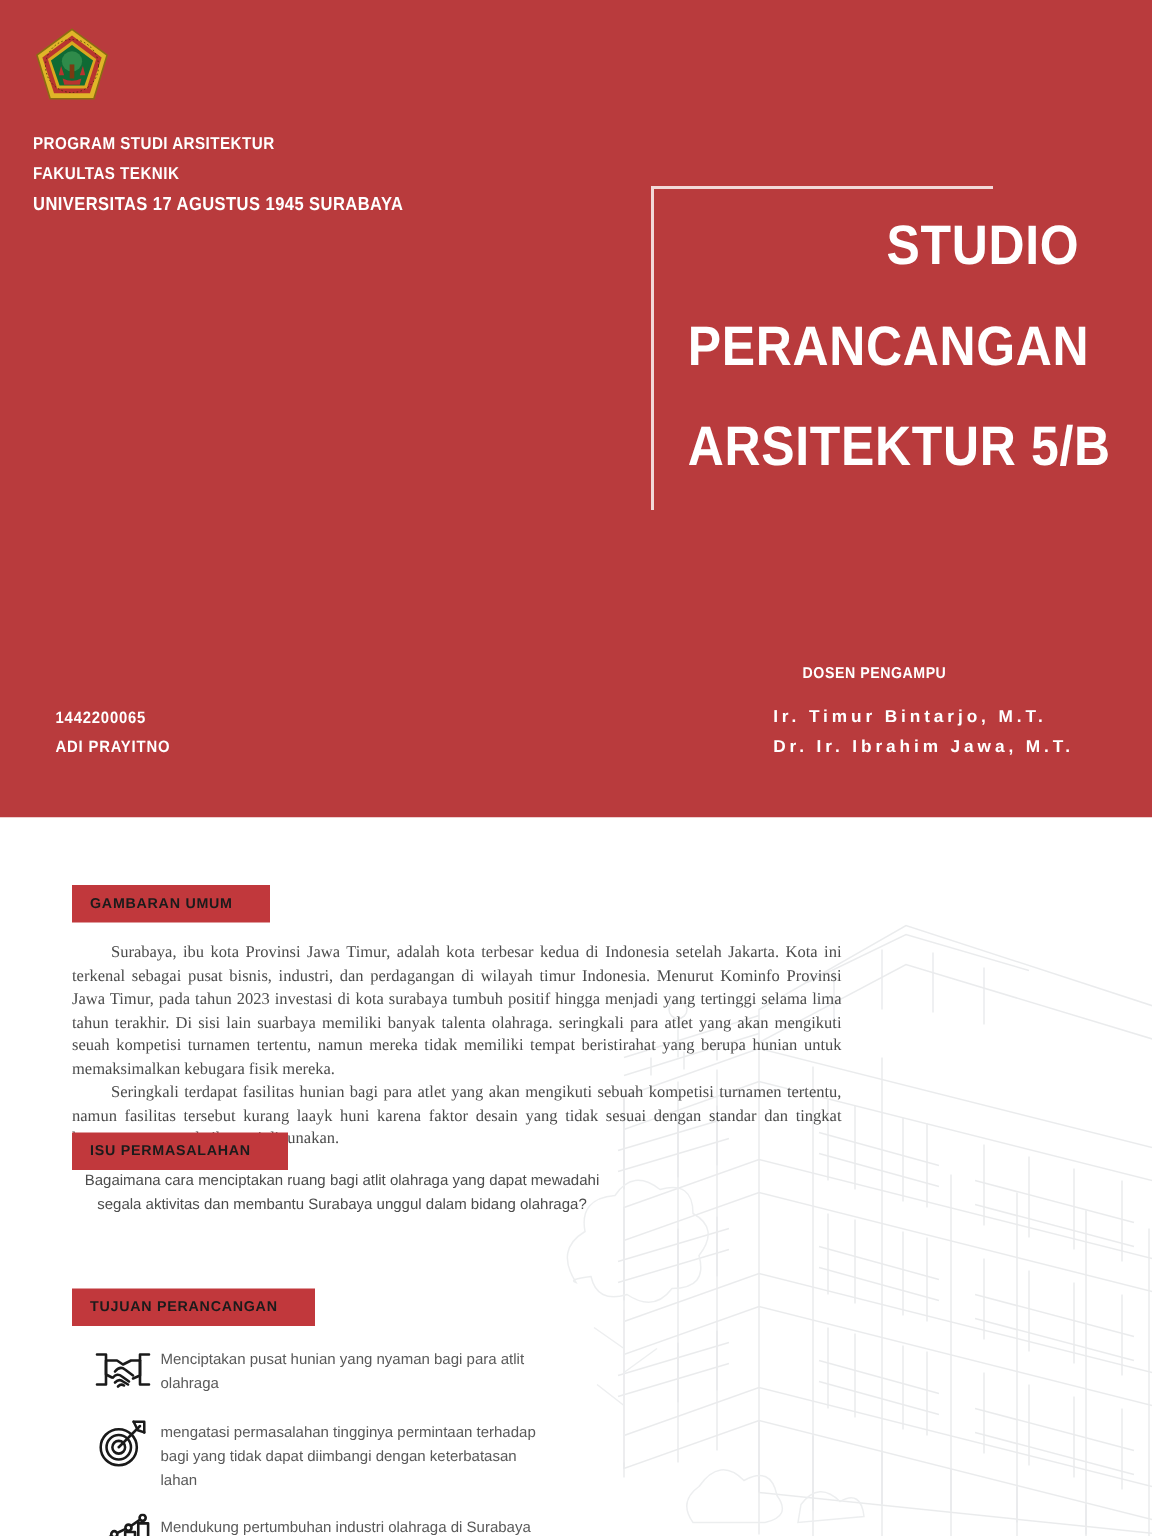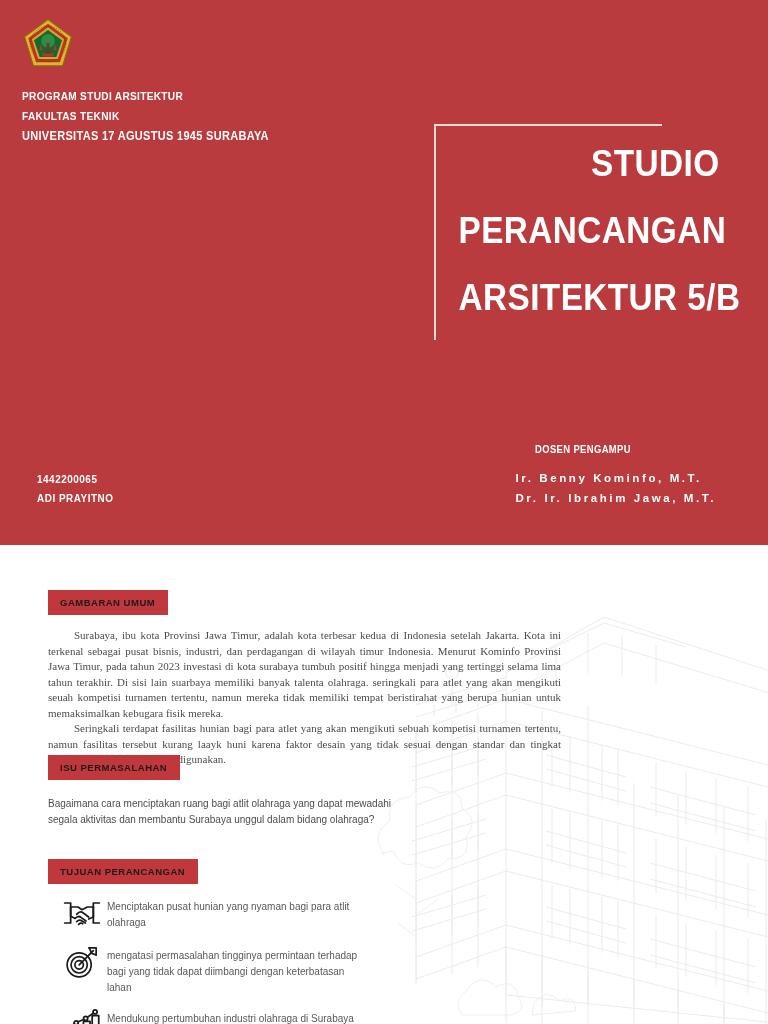--- a/index.html
+++ b/index.html
@@ -163,45 +163,45 @@
   }
 
   .badge {
     display: inline-block;
     background: #c1383c;
     color: #1b1b1b;
     font-family: "Liberation Sans", sans-serif;
     font-weight: 700;
     font-size: 9.5px;
     letter-spacing: 0.5px;
-    padding: 7px 13px 7px 12px;
+    padding: 7px 25px 7px 12px;
     text-transform: uppercase;
   }
 
   .sec-gambaran { position: absolute; left: 48px; top: 45px; }
   .para {
     width: 513px;
     margin-top: 13px;
     color: #4c4c4c;
     font-family: Liberation Serif, serif;
     font-size: 11px;
     line-height: 15.5px;
     text-align: justify;
     text-indent: 26px;
   }
   .para + .para { margin-top: 0px; }
 
   .sec-isu { position: absolute; left: 48px; top: 210px; }
   .isu-text {
     width: 360px;
-    margin-top: 16px;
     color: #4c4c4c;
     font-family: "Liberation Sans", sans-serif;
     font-size: 10px;
     line-height: 16px;
+    text-align: center;
   }
 
   .sec-tujuan { position: absolute; left: 48px; top: 314px; }
   .goal-list { margin-top: 9px; }
   .goal-row {
     display: flex;
     align-items: flex-start;
     gap: 3px;
     margin-bottom: 9px;
   }
@@ -257,21 +257,21 @@
     </div>
   </div>
 
   <div class="student-block">
     <div class="student-line">1442200065</div>
     <div class="student-line">ADI PRAYITNO</div>
   </div>
 
   <div class="lect-block">
     <div class="lect-caption">DOSEN PENGAMPU</div>
-    <div class="lect-name">Ir. Benny Kominfo, M.T.</div>
+    <div class="lect-name">Ir. Timur Bintarjo, M.T.</div>
     <div class="lect-name">Dr. Ir. Ibrahim Jawa, M.T.</div>
   </div>
 </div>
 
 <div class="white-panel">
 
   <svg class="bldg-art" viewBox="0 0 420 480">
     <g fill="none" stroke="#e2e4e6" stroke-width="1">
 
       <path d="M150 118 L248 62 L420 118 L420 140 L248 88 L150 140 Z"></path>

